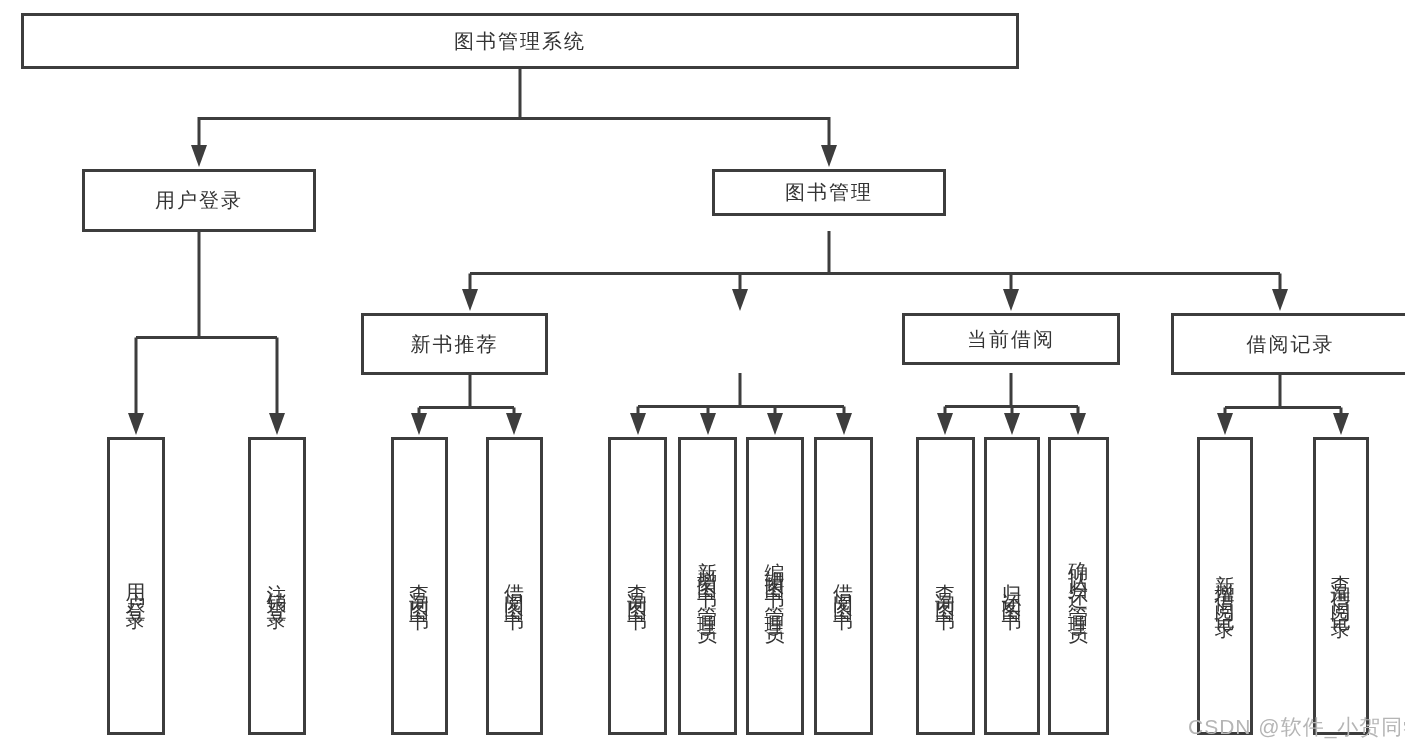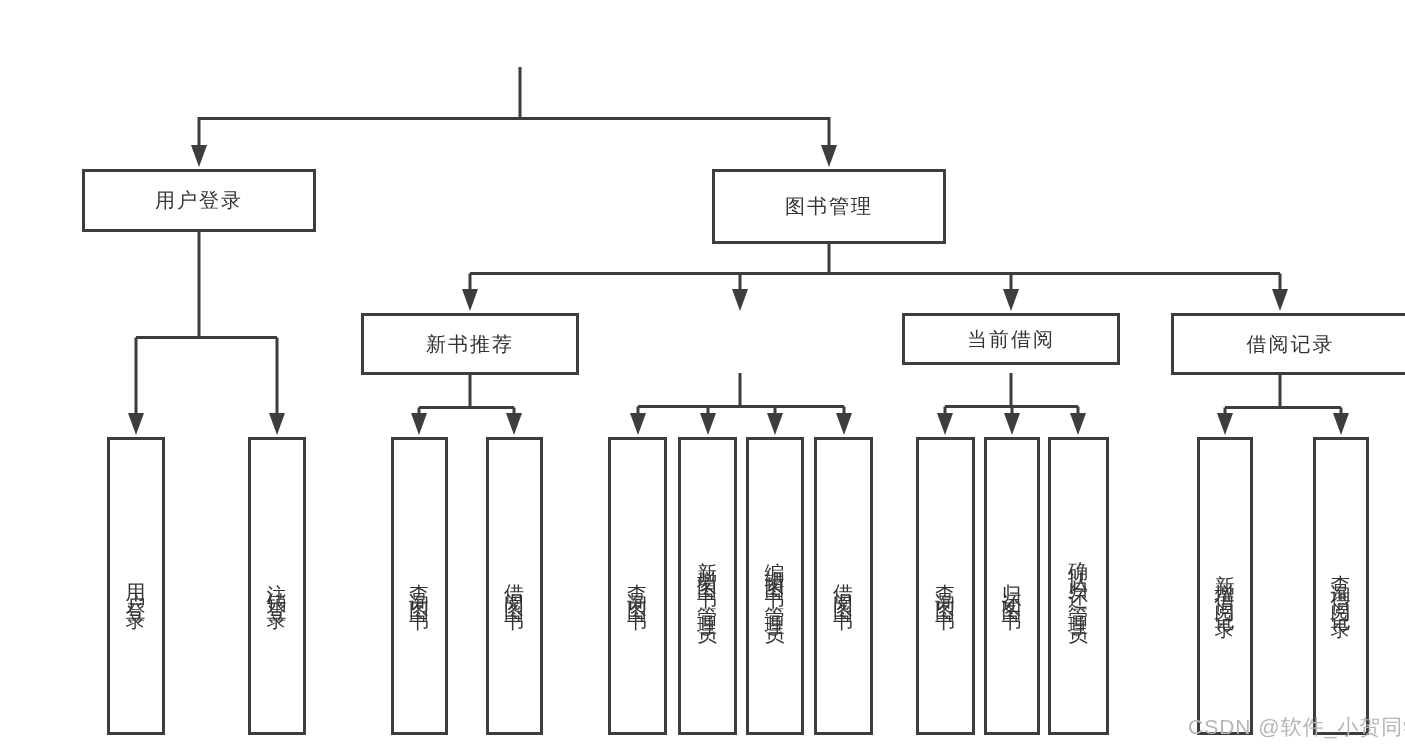--- a/index.html
+++ b/index.html
@@ -87,25 +87,26 @@
     <path class="c-line" d="M1011 373 V407 M945 406.5 H1078 M945 406.5 V414 M1012 406.5 V414 M1078 406.5 V414"></path>
     <polygon class="c-arrow" points="937,413 953,413 945,435"></polygon>
     <polygon class="c-arrow" points="1004,413 1020,413 1012,435"></polygon>
     <polygon class="c-arrow" points="1070,413 1086,413 1078,435"></polygon>
 
     <path class="c-line" d="M1280 375 V408 M1225 407.5 H1341 M1225 407.5 V414 M1341 407.5 V414"></path>
     <polygon class="c-arrow" points="1217,413 1233,413 1225,435"></polygon>
     <polygon class="c-arrow" points="1333,413 1349,413 1341,435"></polygon>
   </svg>
 
+  <div class="box h-label" style="left:21px;top:13px;width:998px;height:56px">图书管理系统</div>
 
   <div class="box h-label" style="left:82px;top:169px;width:234px;height:63px">用户登录</div>
-  <div class="box h-label" style="left:712px;top:169px;width:234px;height:75px">图书管理</div>
+  <div class="box h-label" style="left:712px;top:169px;width:234px;height:47px">图书管理</div>
 
-  <div class="box h-label" style="left:361px;top:313px;width:218px;height:62px">新书推荐</div>
+  <div class="box h-label" style="left:361px;top:313px;width:187px;height:62px">新书推荐</div>
   <div class="box h-label" style="left:902px;top:313px;width:218px;height:52px">当前借阅</div>
   <div class="box h-label" style="left:1171px;top:313px;width:239px;height:62px">借阅记录</div>
 
   <div class="box leaf" style="left:107px;top:437px;width:58px;height:298px">用户登录</div>
   <div class="box leaf" style="left:248px;top:437px;width:58px;height:298px">注销登录</div>
 
   <div class="box leaf" style="left:391px;top:437px;width:57px;height:298px">查询图书</div>
   <div class="box leaf" style="left:486px;top:437px;width:57px;height:298px">借阅图书</div>
 
   <div class="box leaf" style="left:608px;top:437px;width:59px;height:298px">查询图书</div>

